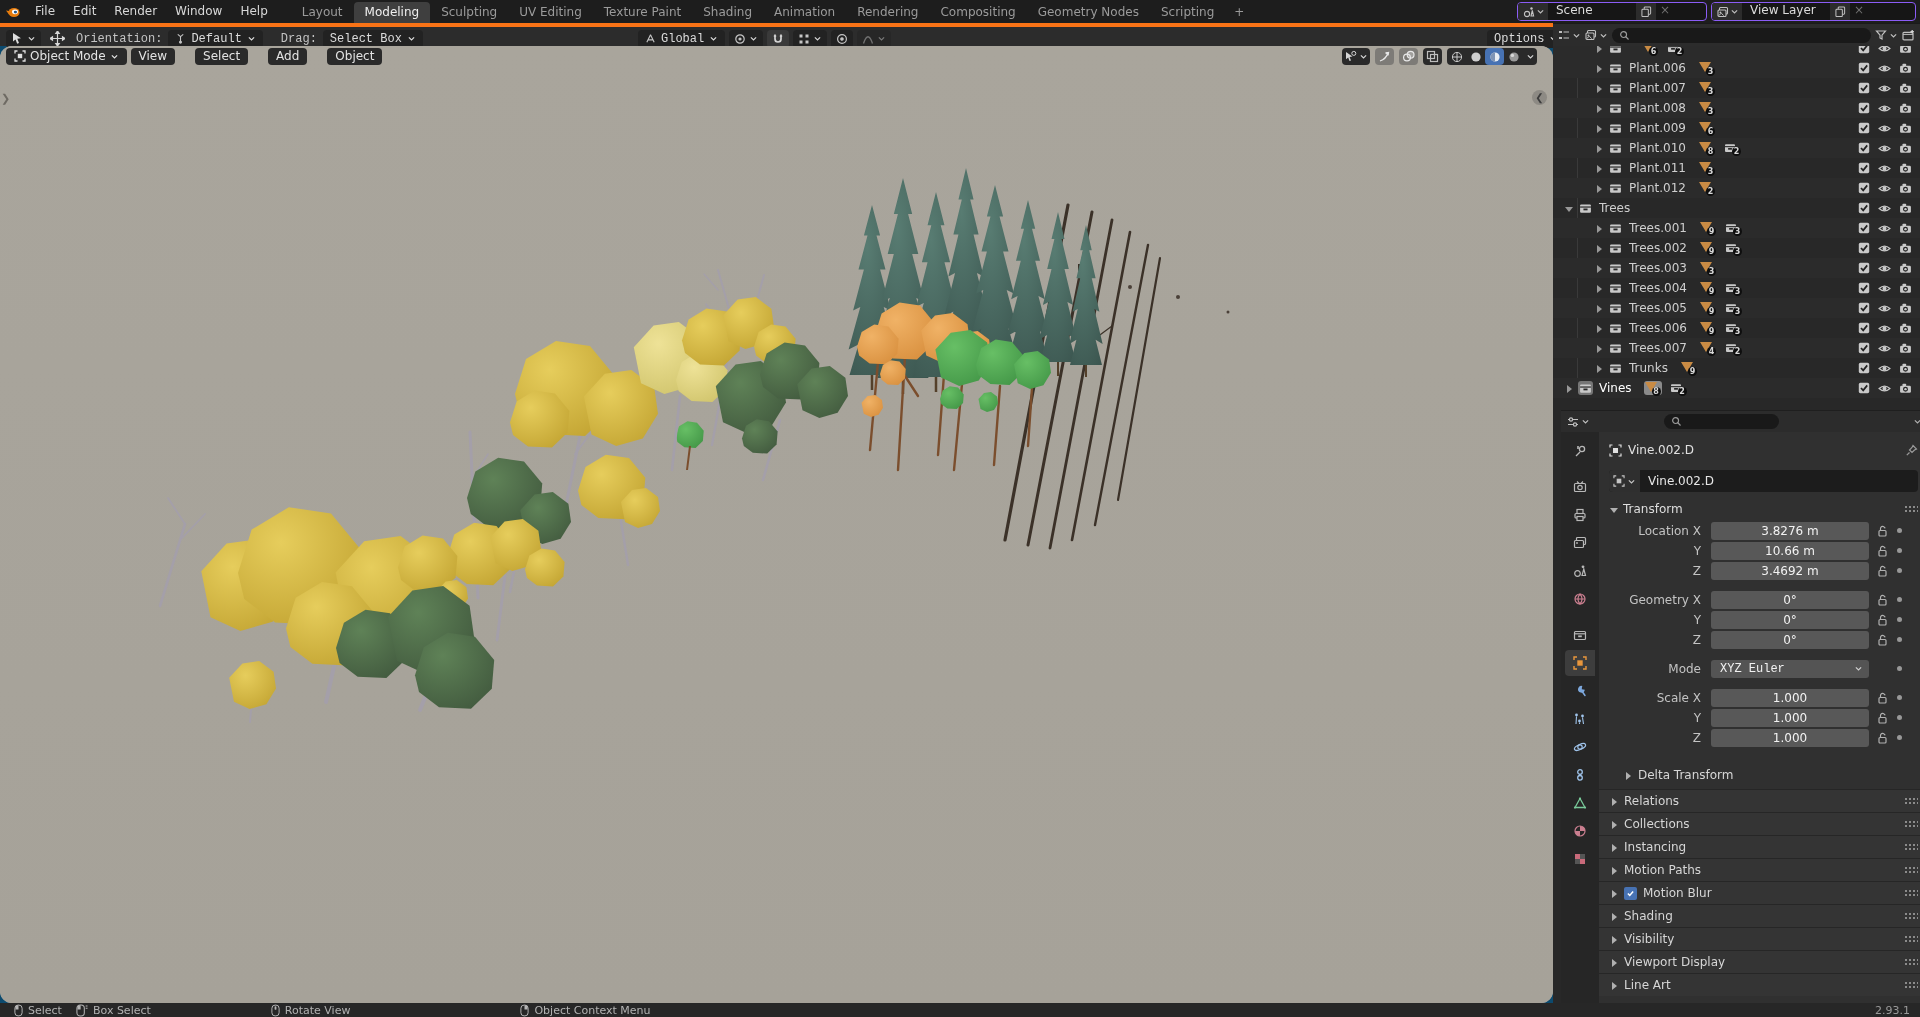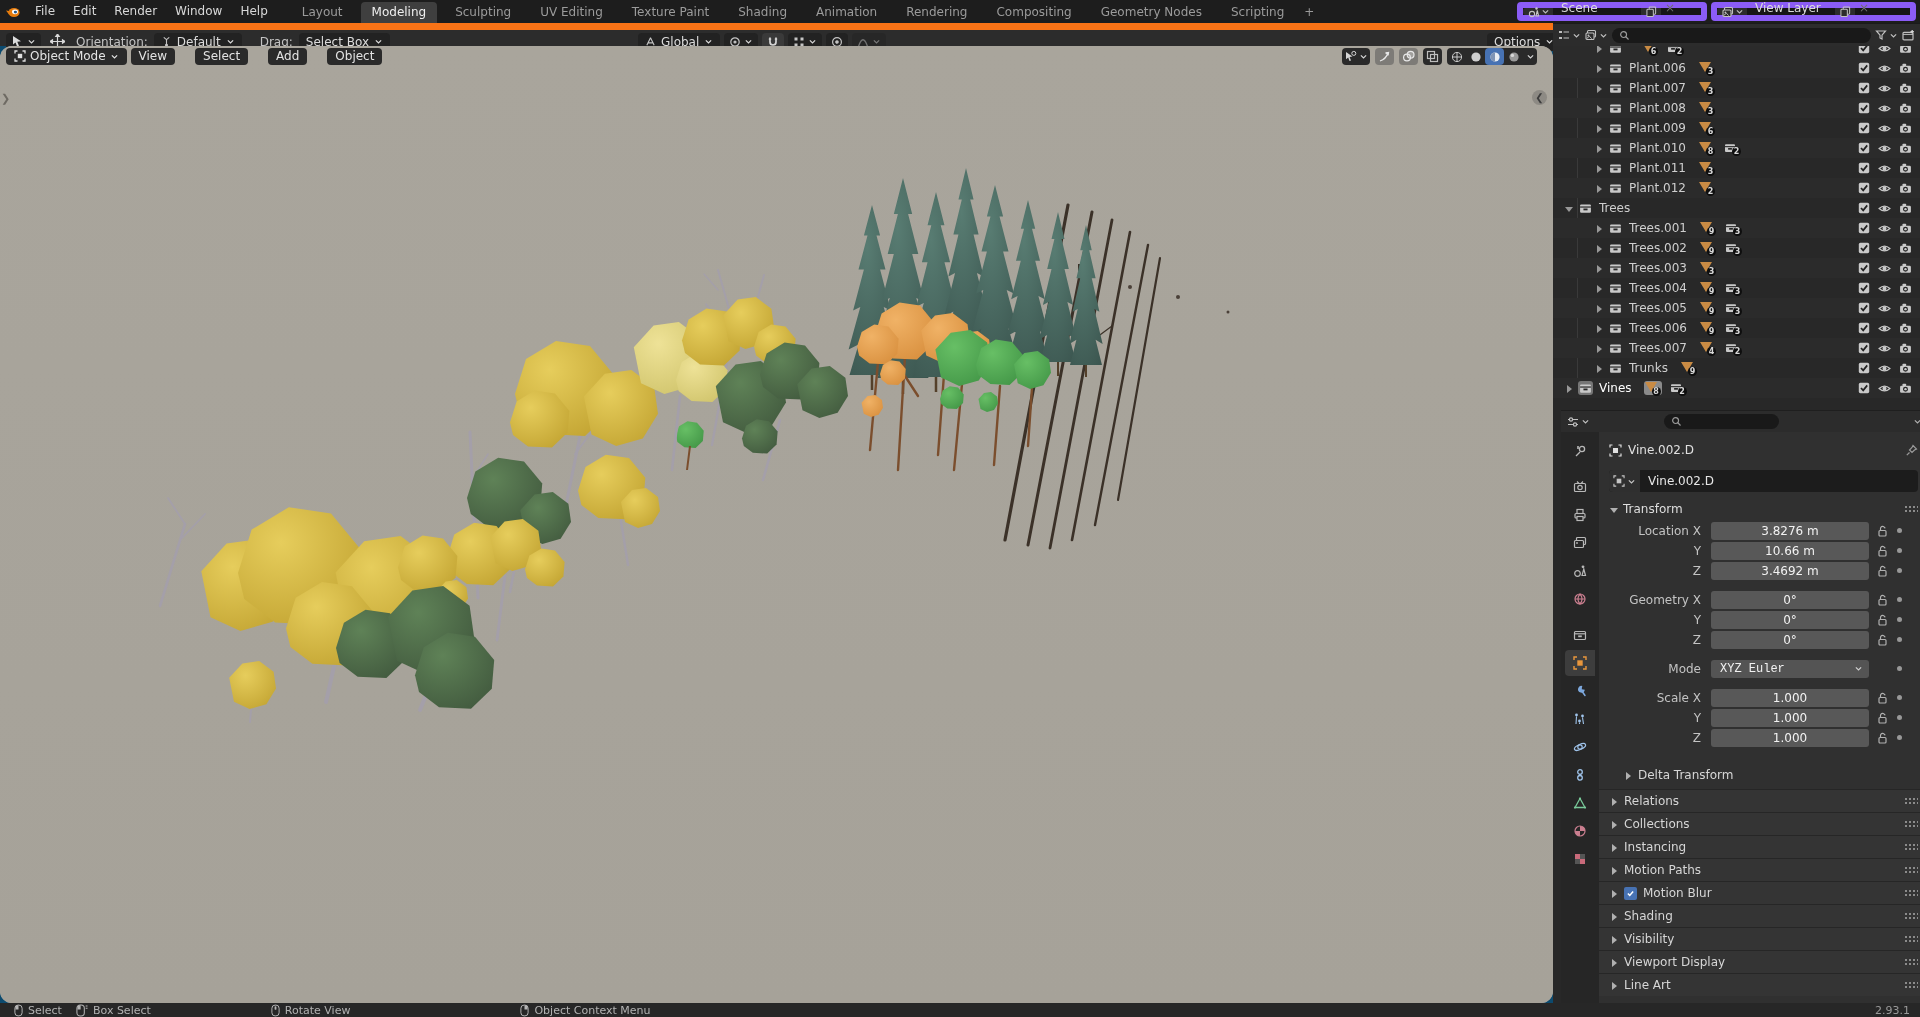--- a/index.html
+++ b/index.html
@@ -8,37 +8,37 @@
        font-size:12px;color:#d5d5d5;overflow:hidden;background:#0c4a6e;}
   svg{display:block;}
   .chev{width:9px;height:9px;flex:0 0 auto;}
   .chev path{stroke:currentColor;stroke-width:1.6;fill:none;}
 
   
   #topbar{position:absolute;left:0;top:0;width:1920px;height:23px;background:#1d1d1d;
           display:flex;align-items:center;}
   .logo{width:26px;height:23px;display:flex;align-items:center;justify-content:center;}
   .menu{padding:0 9px;height:23px;line-height:23px;color:#d8d8d8;cursor:default;}
-  #wstabs{display:flex;align-items:flex-end;height:23px;margin-left:14px;gap:7px;}
+  #wstabs{display:flex;align-items:flex-end;height:23px;margin-left:14px;}
   .wtab{padding:3px 11px 4px;color:#9b9b9b;border-radius:4px 4px 0 0;white-space:nowrap;}
   .wtab.active{background:#3f3f3f;color:#efefef;}
   .wtab-add{padding:2px 9px;color:#9b9b9b;}
   #topbar-right{margin-left:auto;display:flex;gap:4px;padding-right:4px;}
-  .idblock{display:flex;align-items:flex-end;background:#161616;border:6px solid #8b5cf6;
+  .idblock{display:flex;align-items:flex-start;background:#161616;border:1px solid #8b5cf6;
            border-radius:4px;height:19px;}
   .idblock .ib-icon{display:flex;align-items:center;padding:0 3px 0 5px;background:#2c2c2c;
            border-radius:3px 0 0 3px;height:100%;gap:1px;color:#bbb;}
   .idblock .ib-label{padding:0 8px;min-width:88px;color:#dcdcdc;}
   .idblock .ib-btn{display:flex;align-items:center;justify-content:center;width:20px;height:100%;
            background:#2c2c2c;color:#b5b5b5;}
   .idblock .ib-x{width:18px;display:flex;align-items:center;justify-content:center;color:#6f6f6f;}
 
   
   #toolrow{position:absolute;left:0;top:23px;width:1553px;height:23px;background:#2c2c2c;
-           border-top:7px solid #f97316;}
+           border-top:4px solid #f97316;font-family:Liberation Mono, monospace;}
   .tr-group{position:absolute;top:0;height:23px;display:flex;align-items:center;gap:4px;}
   .tbtn{display:flex;align-items:center;gap:3px;background:#222;border-radius:4px;height:18px;
         padding:0 5px;color:#d5d5d5;}
   .tbtn.plain{background:transparent;}
   .tlabel-s{color:#c4c4c4;padding:0 2px;}
   .tdrop{display:flex;align-items:center;gap:5px;background:#222;border-radius:4px;height:18px;
          padding:0 7px;color:#dcdcdc;}
   .dim{opacity:.45;}
 
   

